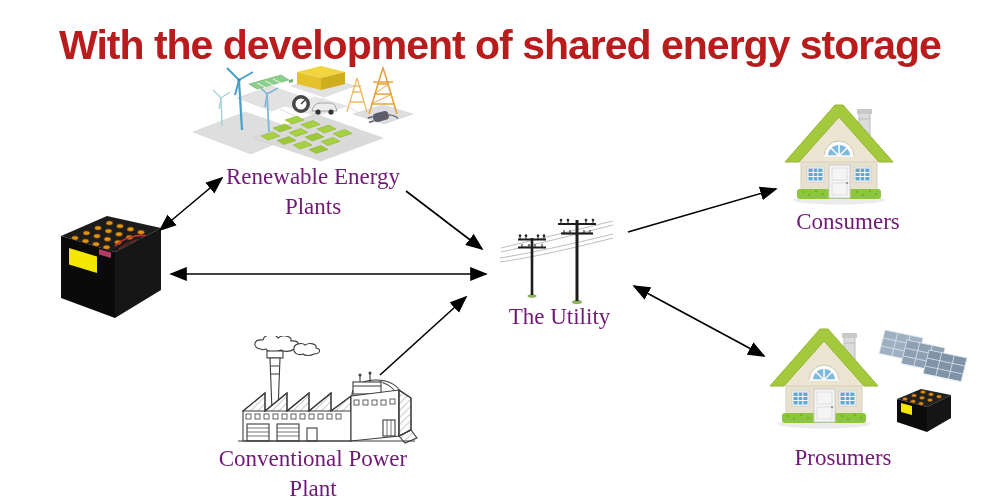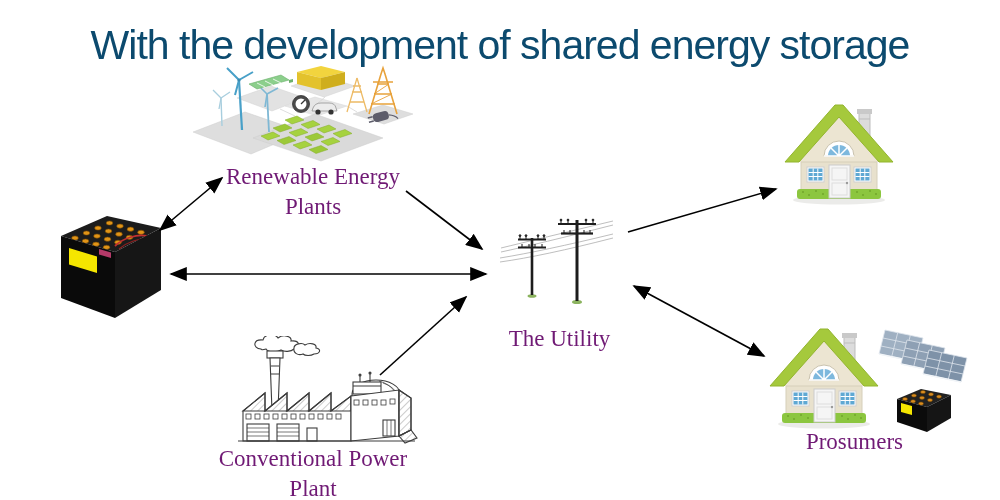--- a/index.html
+++ b/index.html
@@ -1,20 +1,20 @@
 <!DOCTYPE html>
 <html><head>
 <meta charset="utf-8">
 <style>
   html,body{margin:0;padding:0;background:#fff;}
   .canvas{position:relative;width:1000px;height:500px;background:#ffffff;overflow:hidden;
           font-family:"Liberation Serif", serif;}
   .title{position:absolute;top:22px;left:0;width:1000px;text-align:center;z-index:6;
-         font-family:"Liberation Sans", sans-serif;font-weight:normal;font-size:41px;
-         letter-spacing:-1px;color:#0c4a6e;}
+         font-family:"Liberation Sans", sans-serif;font-weight:bold;font-size:41px;
+         letter-spacing:-1px;color:#b91c1c;}
   .label{position:absolute;z-index:4;font-family:"Liberation Serif", serif;font-size:23px;
          color:#701a75;text-align:center;white-space:pre-line;line-height:1.32;}
   .icon{position:absolute;z-index:1;}
   .icon svg{display:block;width:100%;height:100%;}
   #arrows{position:absolute;left:0;top:0;width:1000px;height:500px;z-index:5;pointer-events:none;}
   .arrow-line{stroke:#000;stroke-width:1.6;}
 </style>
 </head>
 <body>
 
@@ -318,22 +318,23 @@
       <polygon points="4,13 34,21 34,46 4,36" fill="#0b0b0b"></polygon>
       <polygon points="34,21 58,9 58,32 34,46" fill="#151515"></polygon>
       <polygon points="8,17 19,20 19,29 8,26" fill="#f5e600"></polygon>
     </svg>
   </div>
 
   <div class="label" style="left:198px;top:162px;width:230px;">Renewable Energy
 Plants</div>
   <div class="label" style="left:198px;top:444px;width:230px;">Conventional Power
 Plant</div>
-  <div class="label" style="left:502px;top:324px;width:115px;">The Utility</div>
-  <div class="label" style="left:783px;top:427px;width:120px;text-align:right;">Prosumers</div>
+  <div class="label" style="left:502px;top:302px;width:115px;">The Utility</div>
+  <div class="label" style="left:788px;top:207px;width:120px;">Consumers</div>
+  <div class="label" style="left:783px;top:443px;width:120px;">Prosumers</div>
 
   <svg id="arrows">
     <defs>
       <marker id="ah" viewBox="0 0 10 8" refX="9" refY="4" markerWidth="11" markerHeight="9" orient="auto-start-reverse">
         <path d="M0,0 L10,4 L0,8 z" fill="#000"></path>
       </marker>
     </defs>
   <line x1="160" y1="230" x2="222" y2="178" class="arrow-line" marker-end="url(#ah)" marker-start="url(#ah)"></line>
       <line x1="406" y1="191" x2="482" y2="249" class="arrow-line" marker-end="url(#ah)"></line>
       <line x1="171" y1="274" x2="486" y2="274" class="arrow-line" marker-end="url(#ah)" marker-start="url(#ah)"></line>

